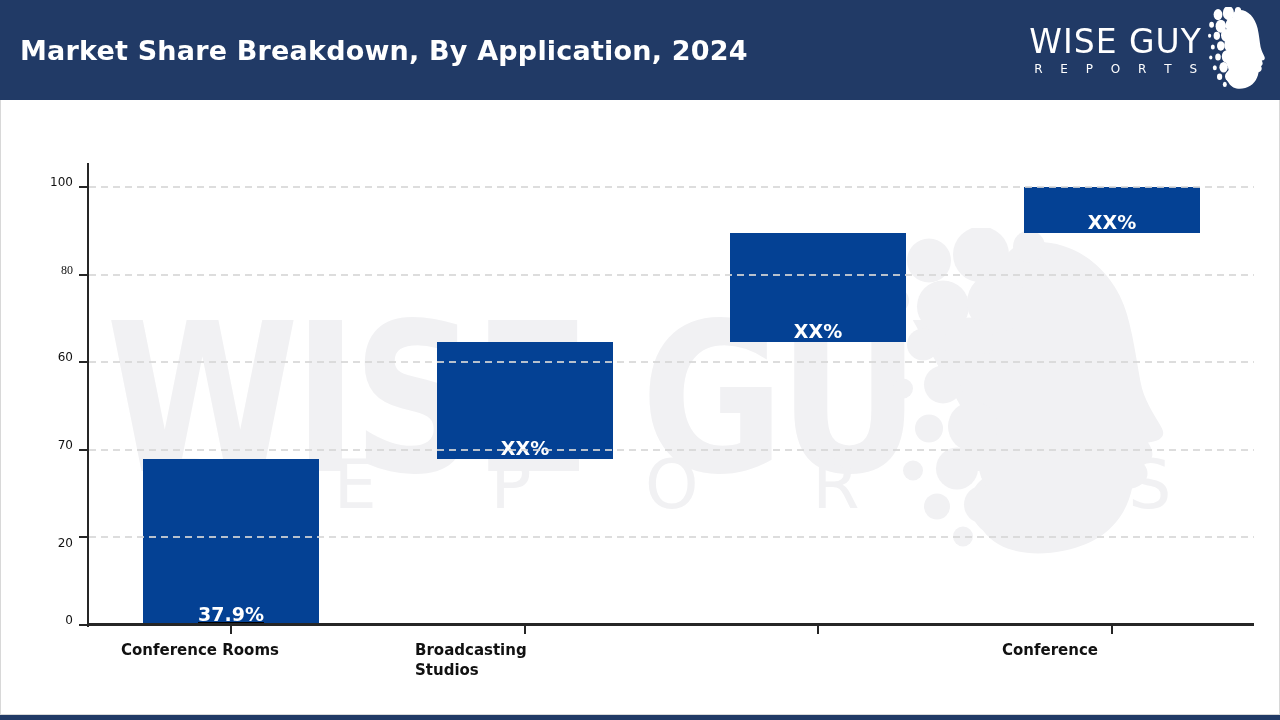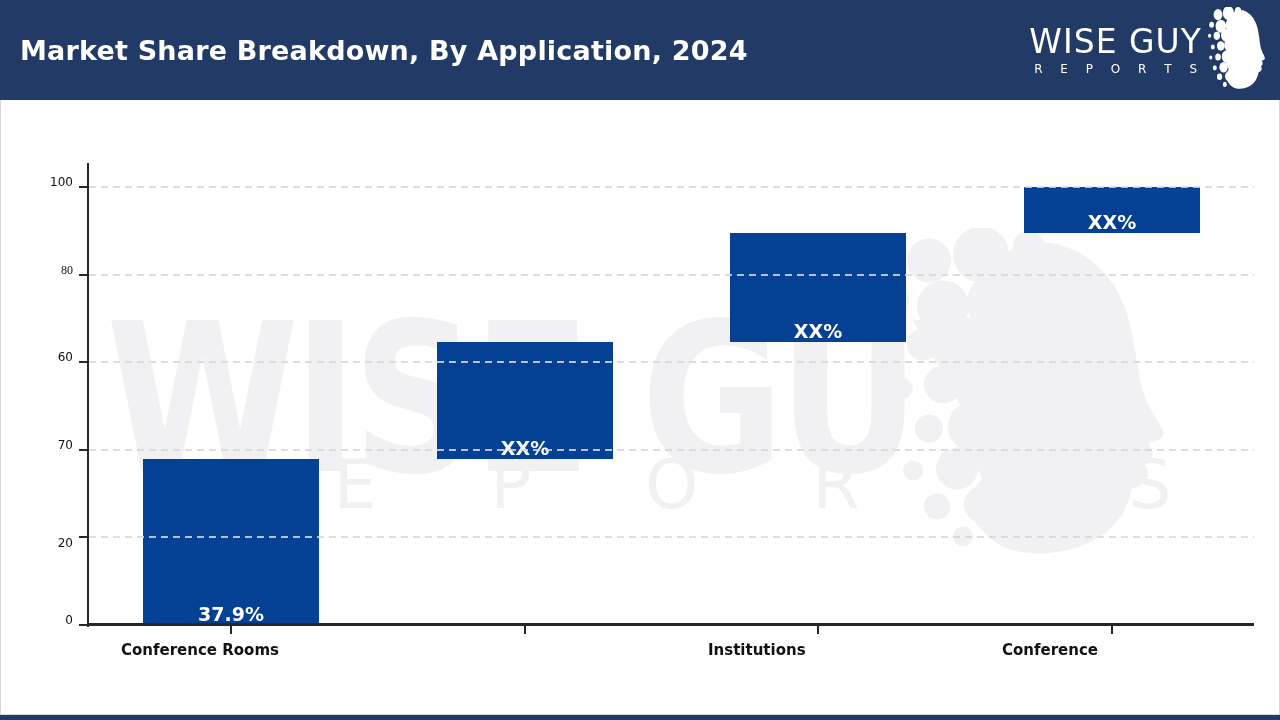--- a/index.html
+++ b/index.html
@@ -103,37 +103,40 @@
   </div>
 
   <div class="chart-body" id="plot">
     <div class="wm wm-name">WISE GUY</div>
     <div class="wm wm-sub">R E P O R T S</div>
     <svg class="wm wm-head" style="position:absolute" width="300" height="345" viewBox="0 0 300 340">
       <use href="#head-shape" fill="#f1f1f3"></use>
     </svg>
     <div class="axis-y"></div>
     <div class="axis-x"></div>
-  <div class="bar" style="left: 142px; top: 358.998px; height: 166.002px;">
+  <div class="bar" style="left: 142px; top: 358.998px; height: 166.002px; text-decoration: underline;">
         <div class="bar-label">37.9%</div>
       </div>
       <div class="xtick" style="left: 229px;"></div>
       <div class="xlabel" style="left: 120px;">
         <div>Conference Rooms</div>
       </div>
       <div class="bar" style="left: 436px; top: 242.49px; height: 116.508px;">
         <div class="bar-label">XX%</div>
       </div>
       <div class="xtick" style="left: 523px;"></div>
+      <div class="xlabel" style="left: 414px;">
+        <div>Broadcasting</div>
+        <div>Studios</div>
+      </div>
       <div class="bar" style="left: 729px; top: 133.428px; height: 109.062px;">
         <div class="bar-label">XX%</div>
       </div>
       <div class="xtick" style="left: 816px;"></div>
       <div class="xlabel" style="left: 707px;">
-        <div>Institutions</div>
       </div>
       <div class="bar" style="left: 1023px; top: 87px; height: 46.428px;">
         <div class="bar-label">XX%</div>
       </div>
       <div class="xtick" style="left: 1110px;"></div>
       <div class="xlabel" style="left: 1001px;">
         <div>Conference</div>
       </div>
       <div class="ytick" style="top: 524px;"></div>
       <div class="ylabel" style="top: 513px;">0</div>

